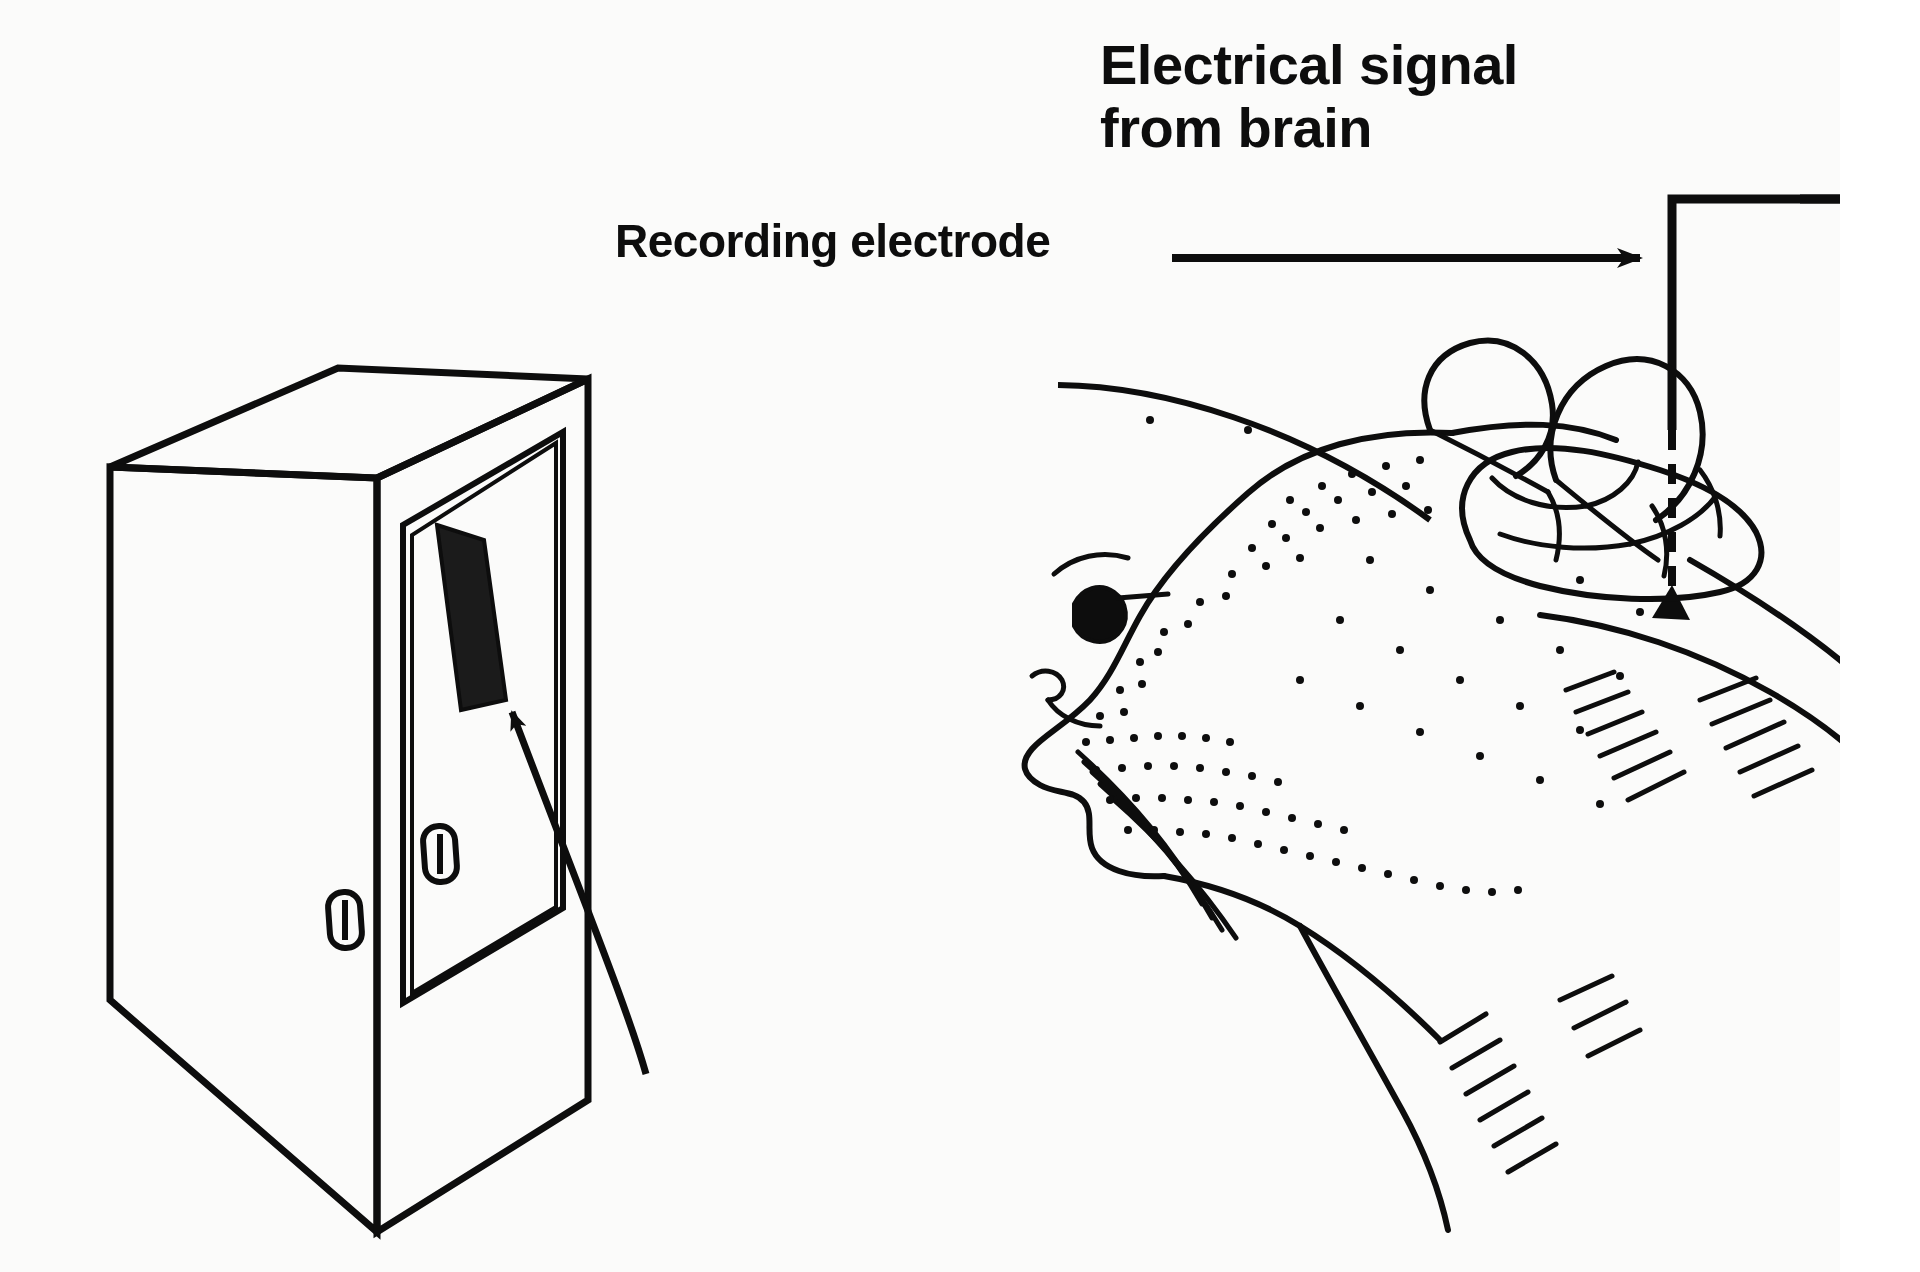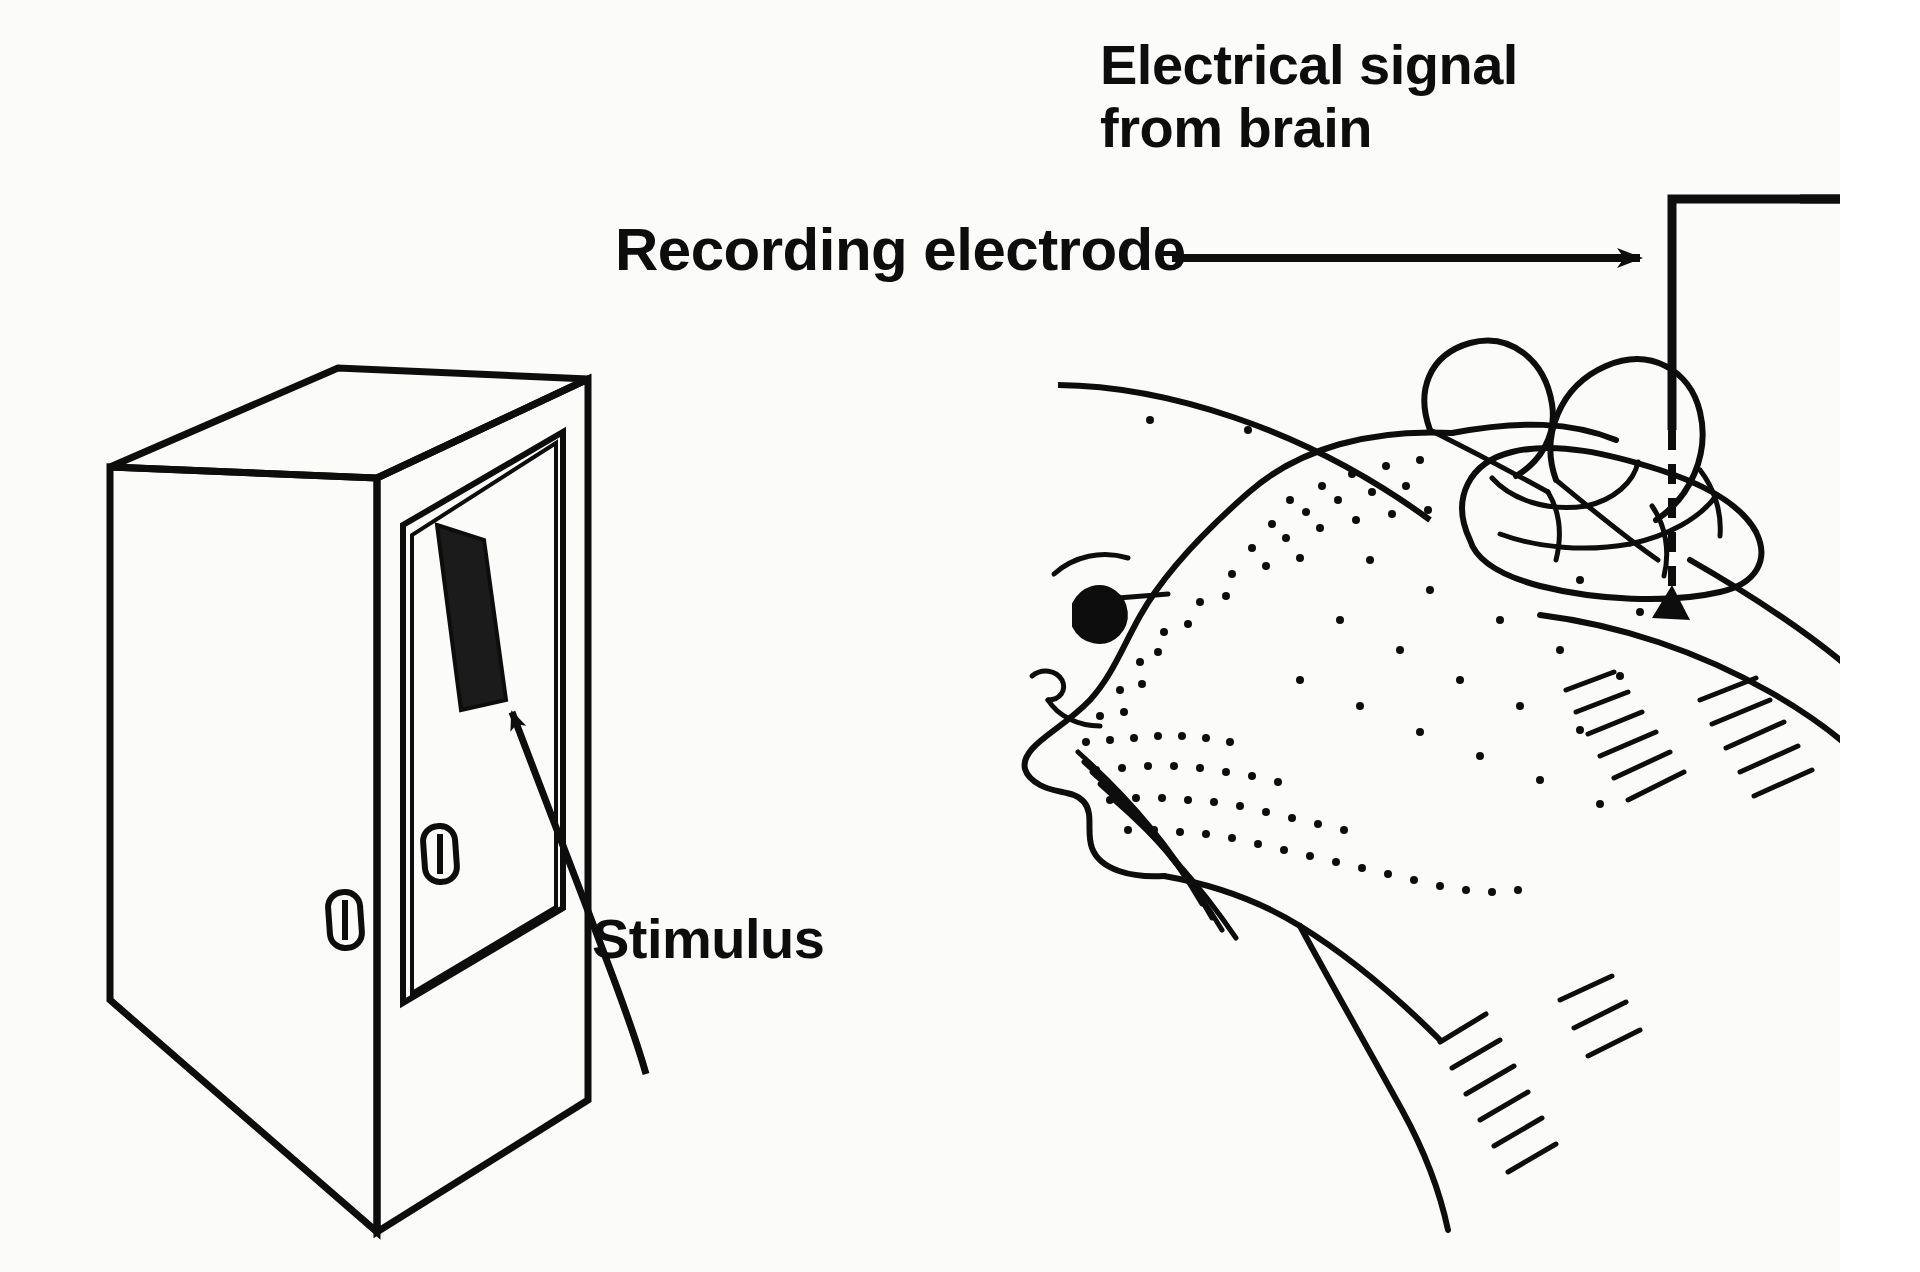--- a/index.html
+++ b/index.html
@@ -26,21 +26,21 @@
     position: absolute;
     font-family: "Liberation Sans", sans-serif;
     font-weight: bold;
     color: #0d0d0d;
     letter-spacing: -0.5px;
     line-height: 1.12;
     white-space: pre;
     -webkit-font-smoothing: none;
   }
   #lbl-signal  { left: 1100px; top: 34px;  font-size: 56px; }
-  #lbl-electro { left: 615px;  top: 216px; font-size: 60px; }
+  #lbl-electro { left: 615px;  top: 216px; font-size: 46px; }
   #lbl-visual  { left: 735px;  top: 347px; font-size: 56px; }
   #lbl-stim    { left: 592px;  top: 908px; font-size: 56px; }
 </style>
 </head>
 <body>
 
 <div id="stage">
 
   <svg id="art" viewBox="0 0 1920 1272">
     <defs>
@@ -283,15 +283,14 @@
         <circle cx="1640" cy="612" r="4"></circle>
     </g>
   </svg>
 
   <div class="lbl" id="lbl-signal">Electrical signal
 from brain</div>
 
   <div class="lbl" id="lbl-electro">Recording electrode</div>
 
 
-  <div class="lbl" id="lbl-stim">Stimulus</div>
 
 </div>
 
 </body></html>

